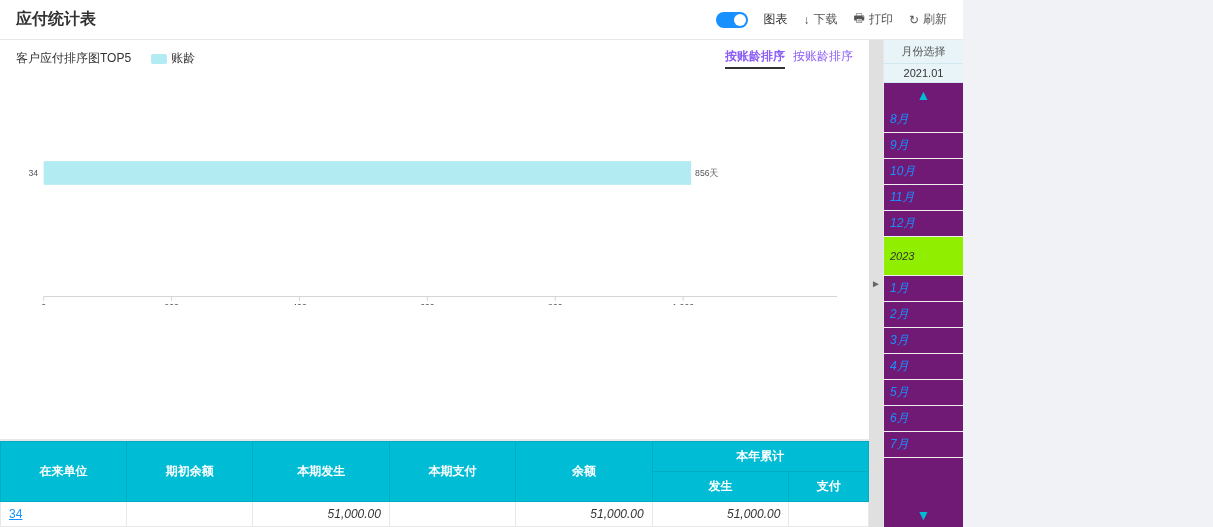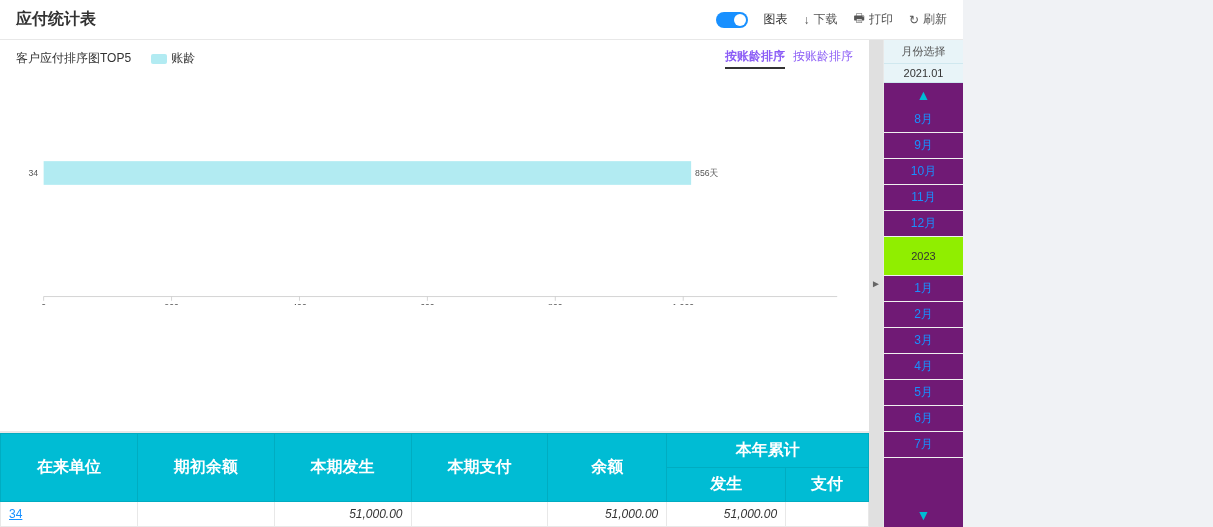--- a/index.html
+++ b/index.html
@@ -30,33 +30,33 @@
     .sort-tabs { display: flex; gap: 8px; }
     .sort-tab { font-size: 12px; color: #8b5cf6; cursor: pointer; padding-bottom: 2px; text-align: right; }
     .sort-tab.active { border-bottom: 2px solid #333; font-weight: bold; }
 
     
     .chart-wrapper { flex: 1; padding: 8px 16px 0 16px; position: relative; min-height: 280px; }
 
     
     .table-area { background: #fff; border-top: 2px solid #e8e8e8; }
     .table { width: 100%; border-collapse: collapse; }
-    .table th { background: #00bcd4; color: #fff; text-align: center; padding: 6px 8px; font-size: 16px; border: 1px solid #00acc1; }
+    .table th { background: #00bcd4; color: #fff; text-align: center; padding: 6px 8px; font-size: 12px; border: 1px solid #00acc1; }
     .table td { text-align: center; padding: 5px 8px; font-size: 12px; border: 1px solid #e8e8e8; background: #fff; }
     .table td.right { text-align: right; font-style: italic; }
     .table td.left { text-align: left; }
     .link { color: #1890ff; text-decoration: underline; cursor: pointer; }
 
     
     .sidebar { width: 80px; background: #701a75; border-left: 1px solid #e8e8e8; display: flex; flex-direction: column; overflow: hidden; }
     .sidebar-header { background: #e8f4f8; padding: 4px 6px; font-size: 11px; color: #555; text-align: center; border-bottom: 1px solid #d0e8ef; }
     .sidebar-current { background: #e8f4f8; padding: 3px 15px; font-size: 11px; color: #333; text-align: center; border-bottom: 1px solid #d0e8ef; }
     .sidebar-nav-up, .sidebar-nav-down { text-align: center; padding: 4px; cursor: pointer; color: #00bcd4; font-size: 14px; }
     .sidebar-months { flex: 1; overflow: hidden; }
-    .month-item { padding: 4px 6px; font-size: 12px; text-align: center; cursor: pointer; color: #1890ff; border-bottom: 1px solid #f0f0f0; }
+    .month-item { padding: 4px 6px; font-size: 12px; text-align: left; cursor: pointer; color: #1890ff; border-bottom: 1px solid #f0f0f0; font-style: italic; }
     .month-item.year-marker { background: #90ee00; color: #333; font-size: 11px; padding: 13px 6px; }
 
     .divider-arrow { width: 14px; background: #e0e0e0; display: flex; align-items: center; justify-content: center; cursor: pointer; font-size: 10px; color: #666; }
 
     .content-left { flex: 1; display: flex; flex-direction: column; }
   </style>
 </head>
 <body>
 
 <div class="app-container">

